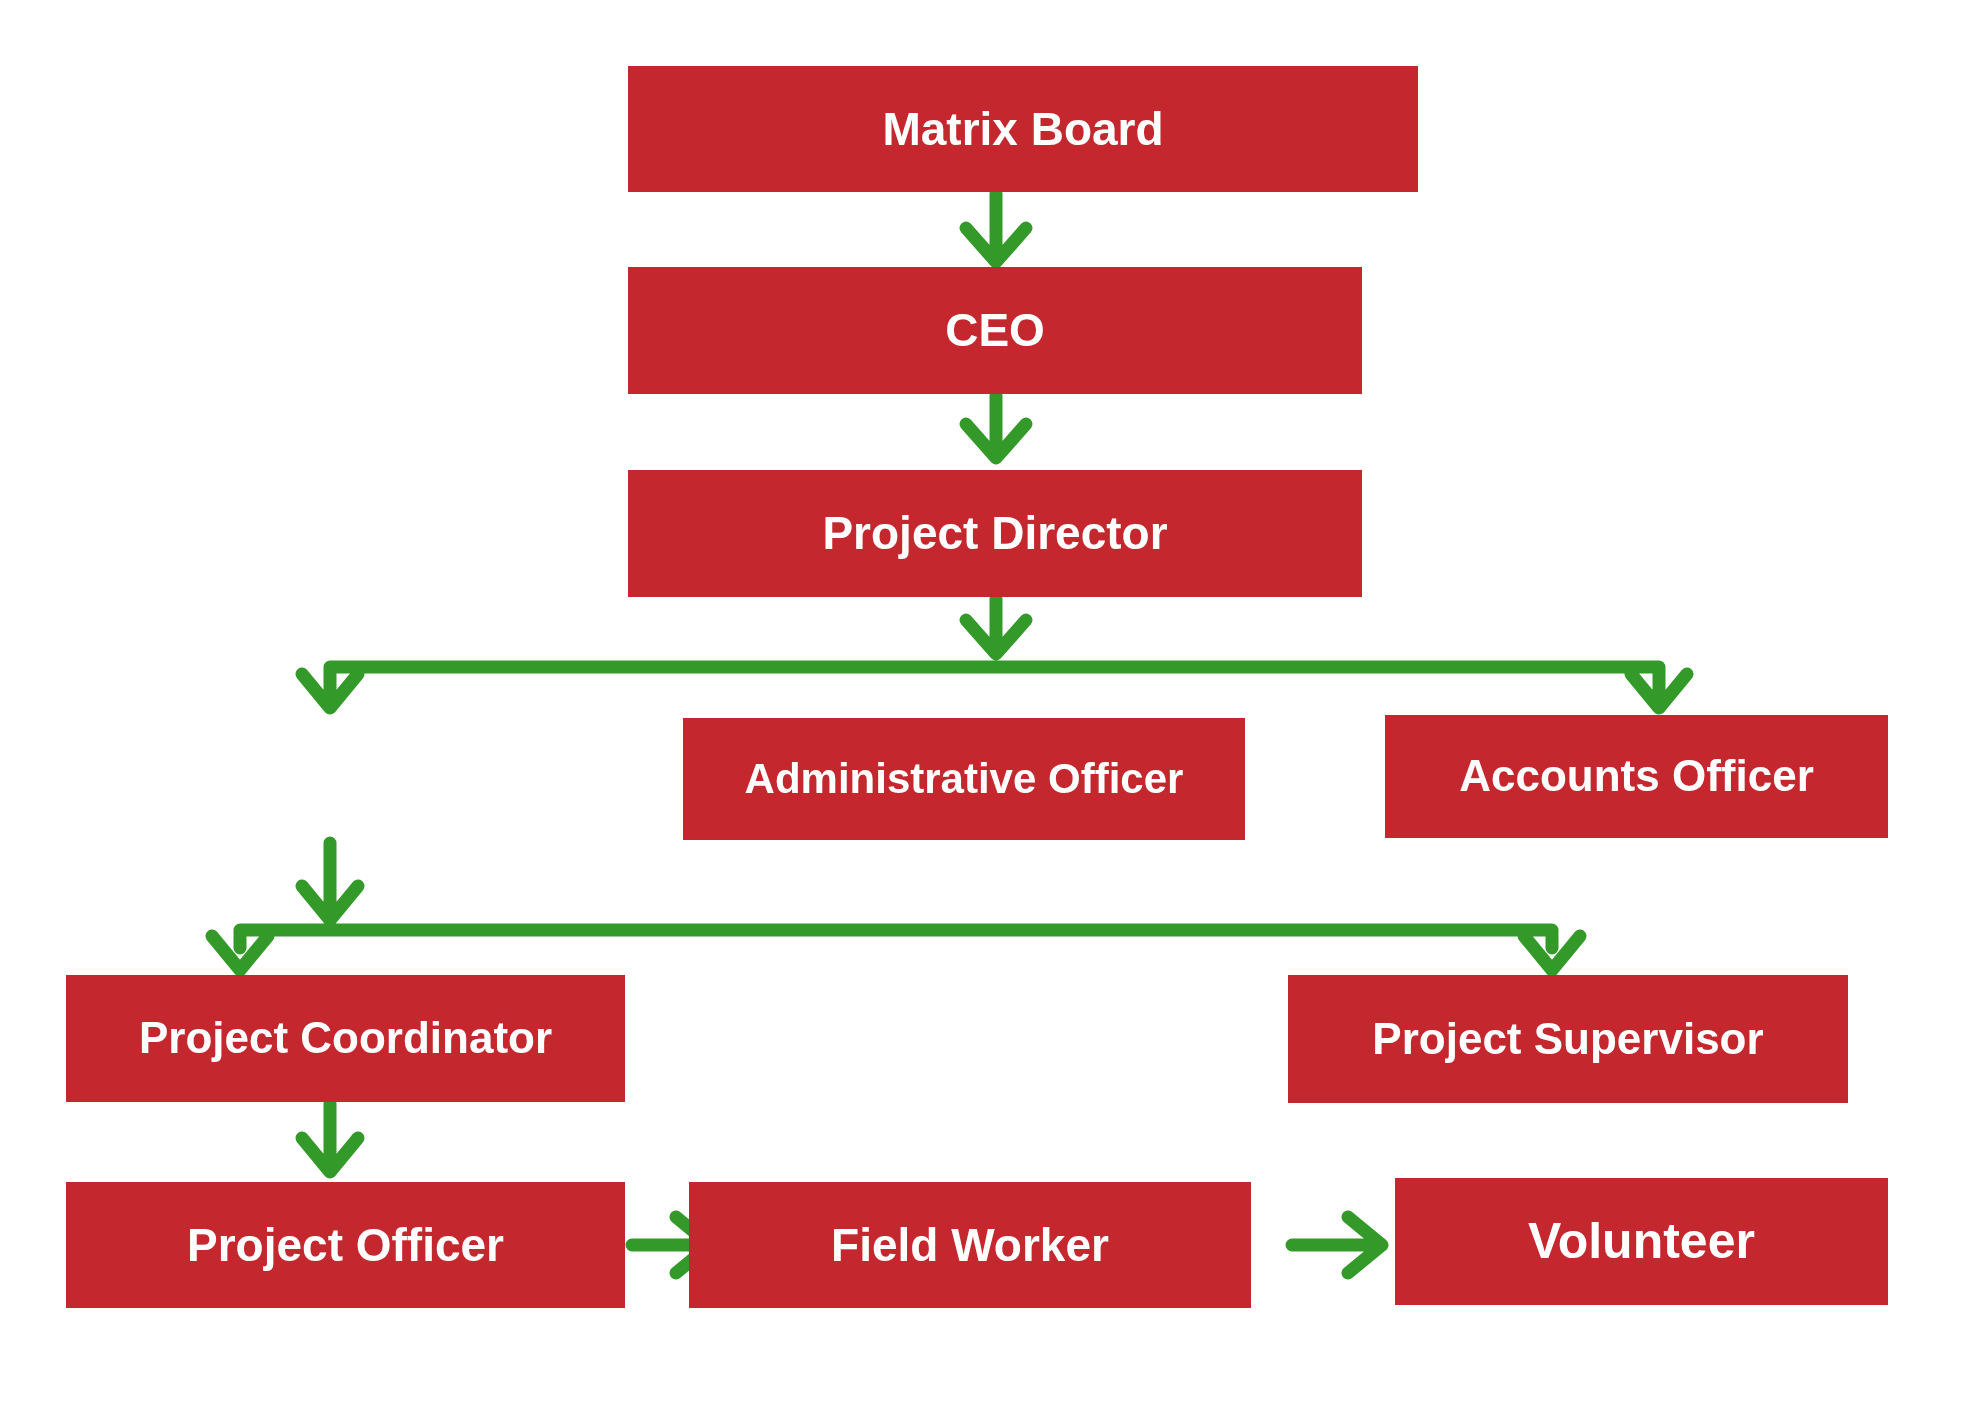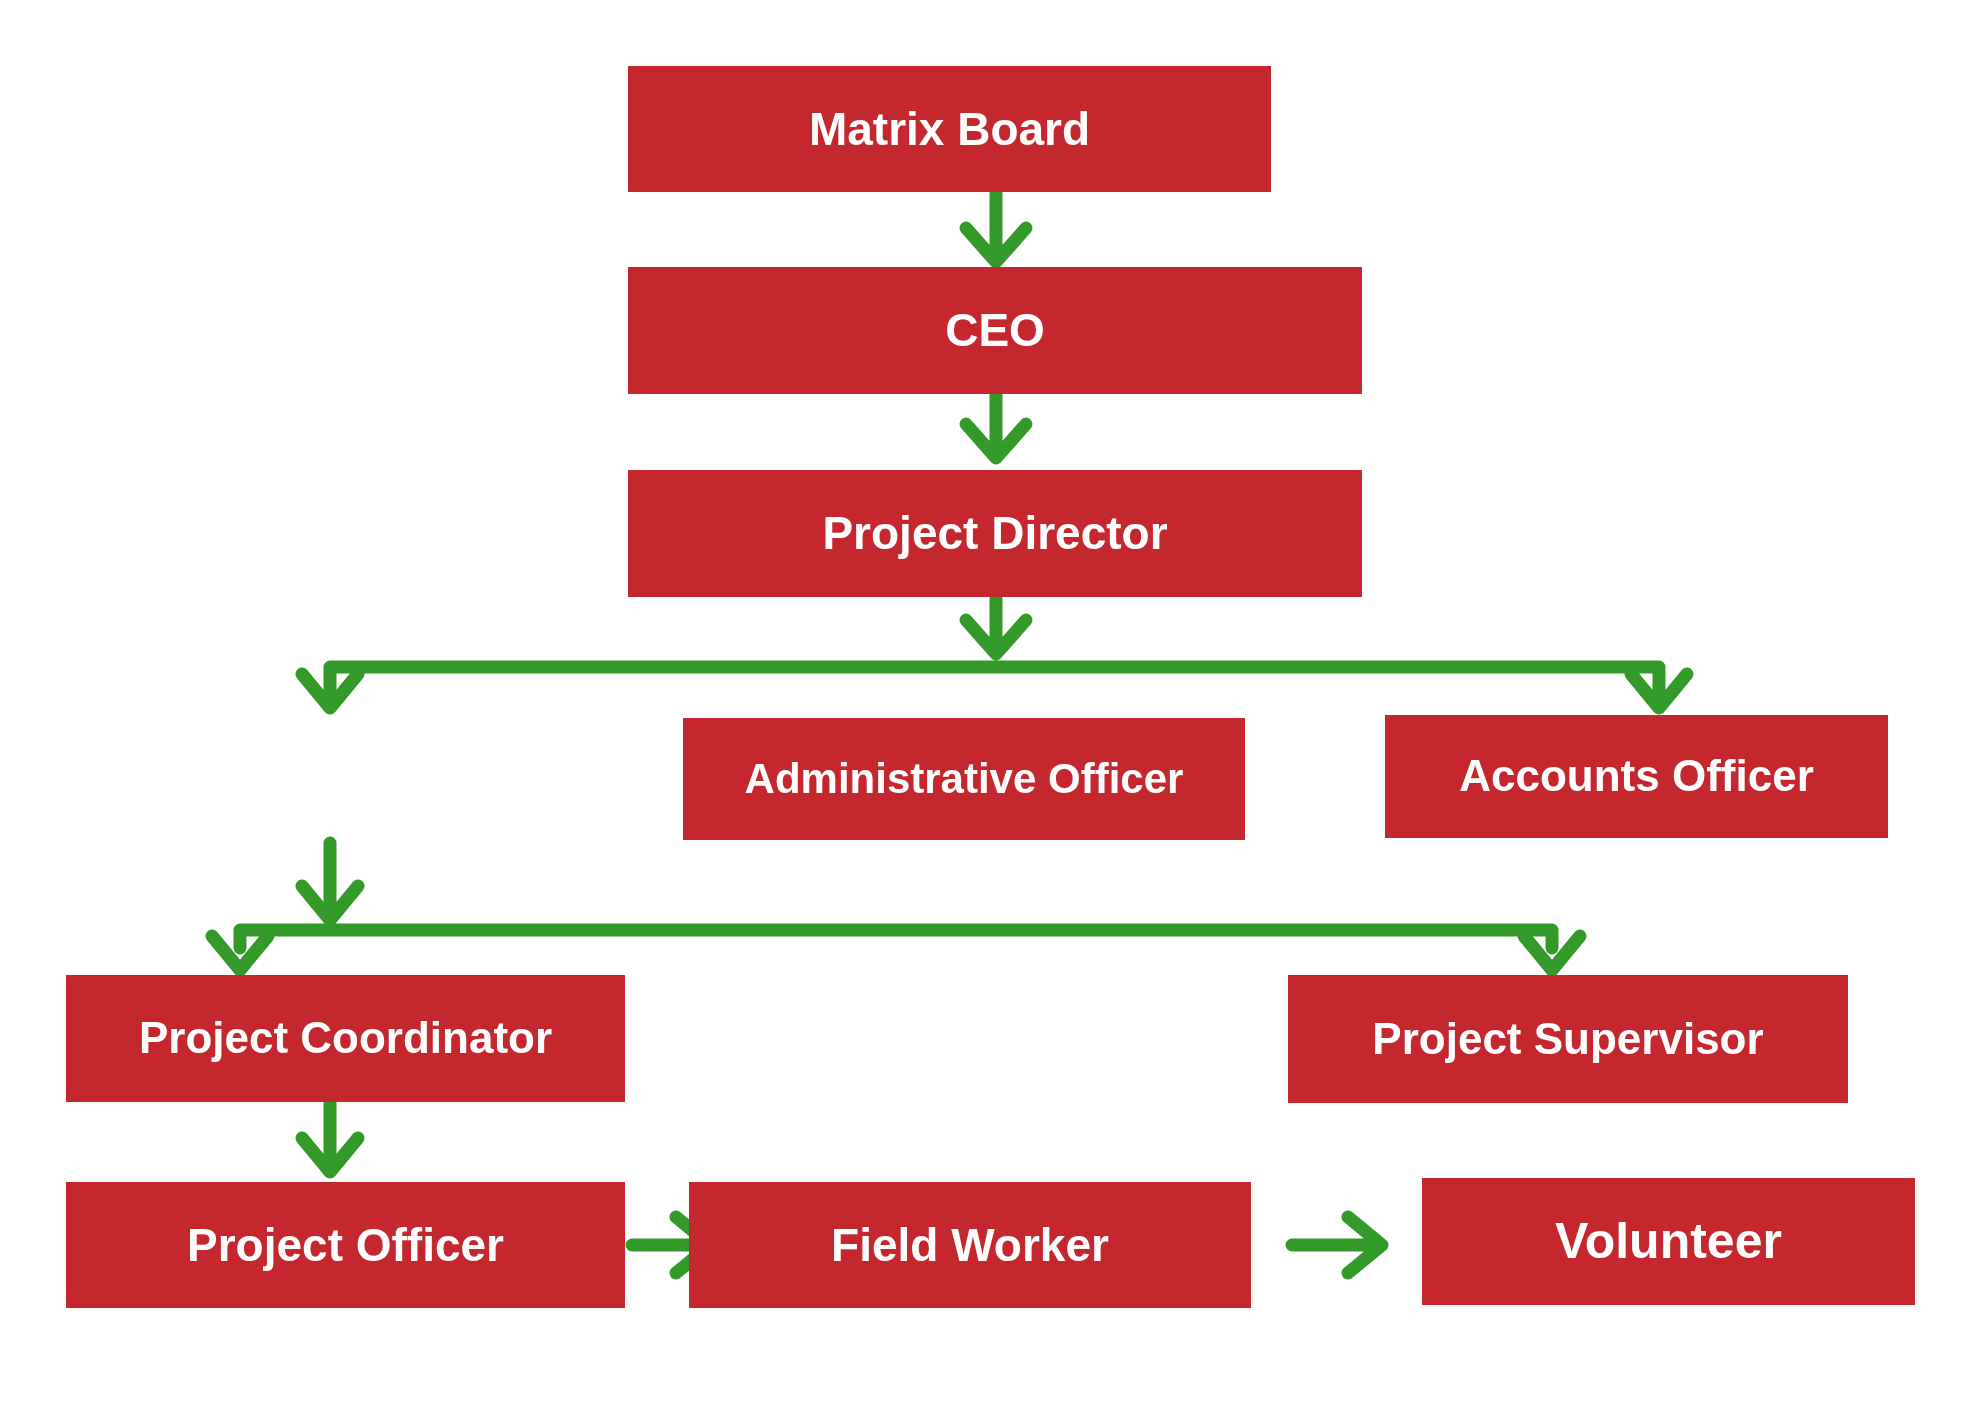--- a/index.html
+++ b/index.html
@@ -44,21 +44,21 @@
     display: flex;
     align-items: center;
     justify-content: center;
     text-align: center;
     font-weight: 700;
     font-size: 46px;
     line-height: 1.1;
   }
   .node.small  { font-size: 42px; }
   .node.mid    { font-size: 44px; }
-  .node.large  { font-size: 50px; margin-left: 27px; }
+  .node.large  { font-size: 50px; }
 </style>
 </head>
 <body>
 
 <div class="canvas">
 
   <svg class="connector-layer" viewBox="0 0 1980 1420" aria-hidden="true">
     <g class="edges">
       <path d="M996 194 V252 M966 228 L996 262 L1026 228"></path>
       <path d="M996 396 V455 M966 424 L996 458 L1026 424"></path>
@@ -69,21 +69,21 @@
       <path d="M330 843 V916 M302 886 L330 920 L358 886
                M240 930 H1552
                M240 930 V948 M212 936 L240 970 L268 936
                M1552 930 V948 M1524 936 L1552 970 L1580 936"></path>
       <path d="M330 1104 V1168 M302 1138 L330 1172 L358 1138"></path>
       <path d="M632 1245 H702 M676 1217 L710 1245 L676 1273"></path>
       <path d="M1292 1245 H1375 M1348 1217 L1382 1245 L1348 1273"></path>
     </g>
   </svg>
 
-  <div class="node" style="left:628px; top:66px; width:643px; height:126px">
+  <div class="node" style="left:628px; top:66px; width:790px; height:126px">
     <span>Matrix Board</span>
   </div>
 
   <div class="node" style="left:628px; top:267px; width:734px; height:127px">
     <span>CEO</span>
   </div>
 
   <div class="node" style="left:628px; top:470px; width:734px; height:127px">
     <span>Project Director</span>
   </div>

